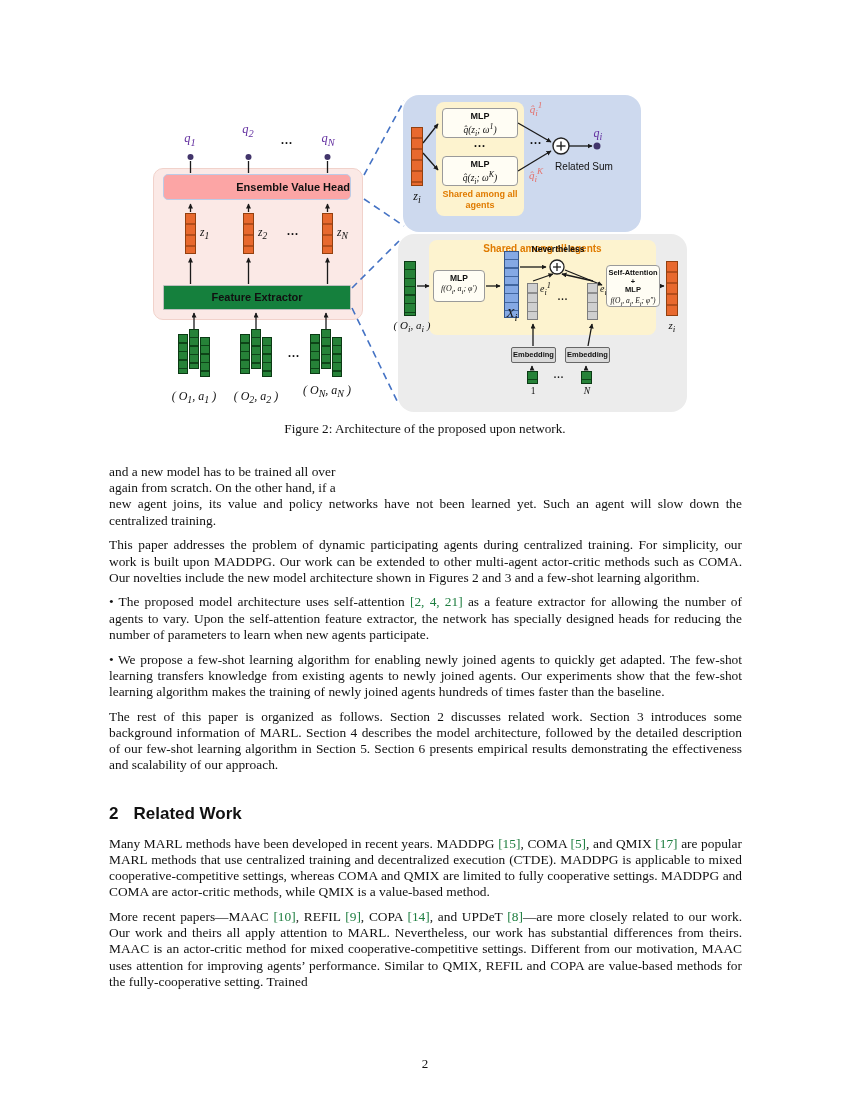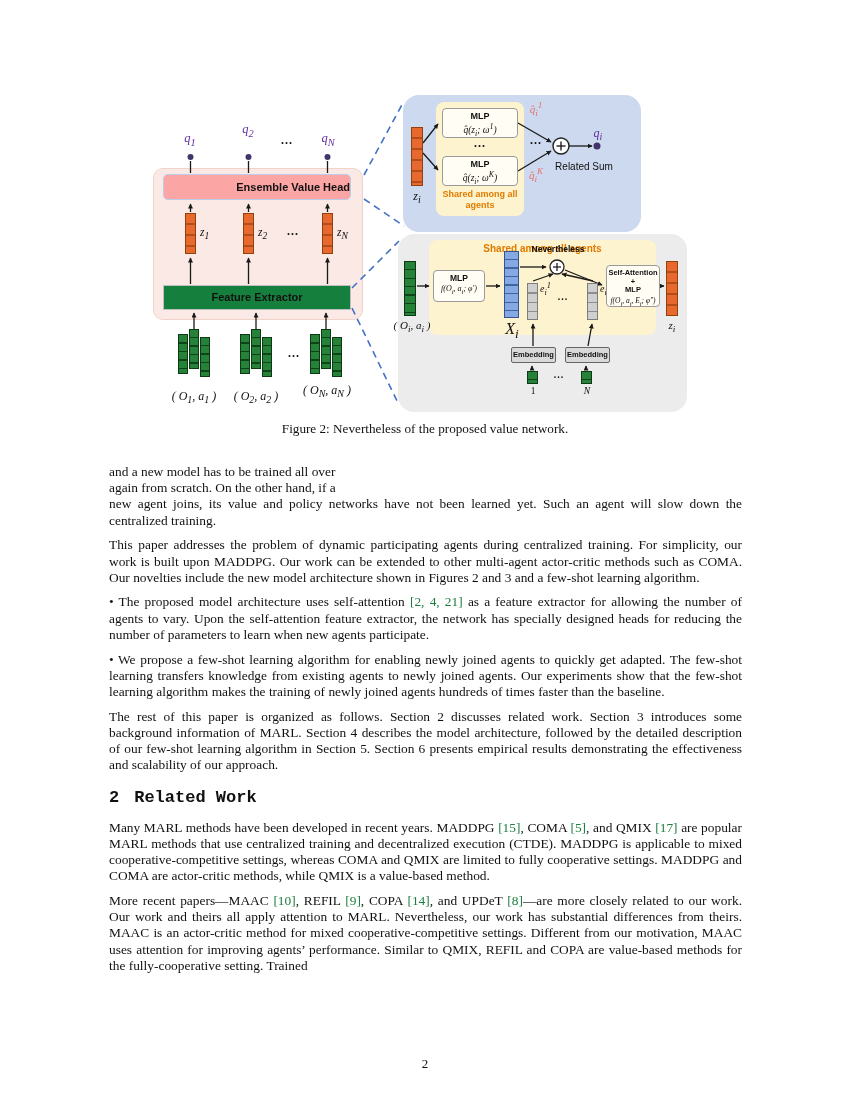--- a/index.html
+++ b/index.html
@@ -27,21 +27,21 @@
   .bar-g{background:repeating-linear-gradient(180deg,#268238 0px,#268238 7px,#0e4418 7px,#0e4418 8.5px);border:1px solid #0b3a14}
   .bar-b{background:repeating-linear-gradient(180deg,#85a9e4 0px,#85a9e4 7px,#41669f 7px,#41669f 8.5px);border:1px solid #35568a}
   .bar-e{background:repeating-linear-gradient(180deg,#cfcfcf 0px,#cfcfcf 8px,#8e8e8e 8px,#8e8e8e 9.5px);border:1px solid #7d7d7d}
   .purple{color:#6330a0}
   .pink{color:#e4716c}
   .orange-b{color:#e07b00;font-weight:bold;font-family:"Liberation Sans",sans-serif}
   .cite{color:#1d7d3f}
   .fig{position:absolute;left:0;top:0;width:850px;height:450px}
   .text-col{position:absolute;left:109px;top:464px;width:633px;font-size:13.4px;line-height:16.2px;text-align:justify}
   .text-col p{margin:0 0 8.5px 0}
-  h2.rw{font-size:17px;margin:17px 0 13px 0;font-family:Liberation Mono, monospace}
+  h2.rw{font-size:17px;margin:33px 0 13px 0;font-family:Liberation Sans, sans-serif}
   h2.rw .num{margin-right:15px}
   .caption{font-size:13.2px}
   .pageno{position:absolute;left:0;right:0;top:1056px;text-align:center;font-size:13px}
 </style>
 </head>
 <body>
 
 <div class="fig">
 
   <div class="a panel-pink" style="left:153px;top:168px;width:210px;height:152px"></div>
@@ -168,21 +168,21 @@
 
   <div class="a bar-g" style="left:404px;top:261px;width:12px;height:55px"></div>
   <div class="a math ctr" style="left:382px;top:319px;width:60px;font-size:11px">( O<sub>i</sub>, a<sub>i</sub> )</div>
 
   <div class="a mlpbox" style="left:433px;top:270px;width:52px;height:32px;padding-top:3px">
     <div style="font-size:8.5px;font-weight:bold;line-height:9px">MLP</div>
     <div class="math" style="font-size:8px;line-height:11px">f(O<sub>i</sub>, a<sub>i</sub>; φ′)</div>
   </div>
 
   <div class="a bar-b" style="left:504px;top:251px;width:15px;height:67px"></div>
-  <div class="a math ctr" style="left:498px;top:320px;width:28px;font-size:16px">X<sub>i</sub></div>
+  <div class="a math ctr" style="left:498px;top:305px;width:28px;font-size:13px">X<sub>i</sub></div>
 
   <div class="a sans ctr" style="left:524px;top:244px;width:68px;font-size:8.5px;font-weight:600">Nevertheless</div>
 
   <div class="a bar-e" style="left:527px;top:283px;width:11px;height:37px"></div>
   <div class="a bar-e" style="left:587px;top:283px;width:11px;height:37px"></div>
   <div class="a math" style="left:540px;top:281px;width:24px;font-size:10px">e<sub>i</sub><sup>1</sup></div>
   <div class="a math" style="left:600px;top:281px;width:24px;font-size:10px">e<sub>i</sub><sup>N</sup></div>
   <div class="a dots" style="left:551px;top:291px;width:24px;font-size:10px">...</div>
 
   <div class="a embbox" style="left:511px;top:347px;width:45px;height:16px;font-size:7.5px;line-height:14px">Embedding</div>
@@ -196,21 +196,21 @@
 
   <div class="a mlpbox" style="left:606px;top:265px;width:54px;height:42px;padding-top:3px">
     <div style="font-size:7.5px;font-weight:bold;line-height:8.5px">Self-Attention +</div>
     <div style="font-size:7.5px;font-weight:bold;line-height:8.5px">MLP</div>
     <div class="math" style="font-size:7.5px;line-height:11px">f(O<sub>i</sub>, a<sub>i</sub>, E<sub>i</sub>; φ″)</div>
   </div>
 
   <div class="a bar-o" style="left:666px;top:261px;width:12px;height:55px"></div>
   <div class="a math ctr" style="left:660px;top:319px;width:24px;font-size:11px">z<sub>i</sub></div>
 
-  <div class="a ctr caption" style="left:0;top:421px;width:850px">Figure 2: Nevertheless of the proposed value network.</div>
+  <div class="a ctr caption" style="left:0;top:421px;width:850px">Figure 2: Architecture of the proposed upon network.</div>
 </div>
 
 <div class="text-col">
   <p>and a new model has to be trained all over<br>again from scratch. On the other hand, if a<br>new agent joins, its value and policy networks have not been learned yet. Such an agent will slow down the centralized training.</p>
   <p>This paper addresses the problem of dynamic participating agents during centralized training. For simplicity, our work is built upon MADDPG. Our work can be extended to other multi-agent actor-critic methods such as COMA. Our novelties include the new model architecture shown in Figures 2 and 3 and a few-shot learning algorithm.</p>
   <p>• The proposed model architecture uses self-attention <span class="cite">[2, 4, 21]</span> as a feature extractor for allowing the number of agents to vary. Upon the self-attention feature extractor, the network has specially designed heads for reducing the number of parameters to learn when new agents participate.</p>
   <p>• We propose a few-shot learning algorithm for enabling newly joined agents to quickly get adapted. The few-shot learning transfers knowledge from existing agents to newly joined agents. Our experiments show that the few-shot learning algorithm makes the training of newly joined agents hundreds of times faster than the baseline.</p>
   <p>The rest of this paper is organized as follows. Section 2 discusses related work. Section 3 introduces some background information of MARL. Section 4 describes the model architecture, followed by the detailed description of our few-shot learning algorithm in Section 5. Section 6 presents empirical results demonstrating the effectiveness and scalability of our approach.</p>
   <h2 class="rw">
     <span class="num">2</span><span>Related Work</span>

